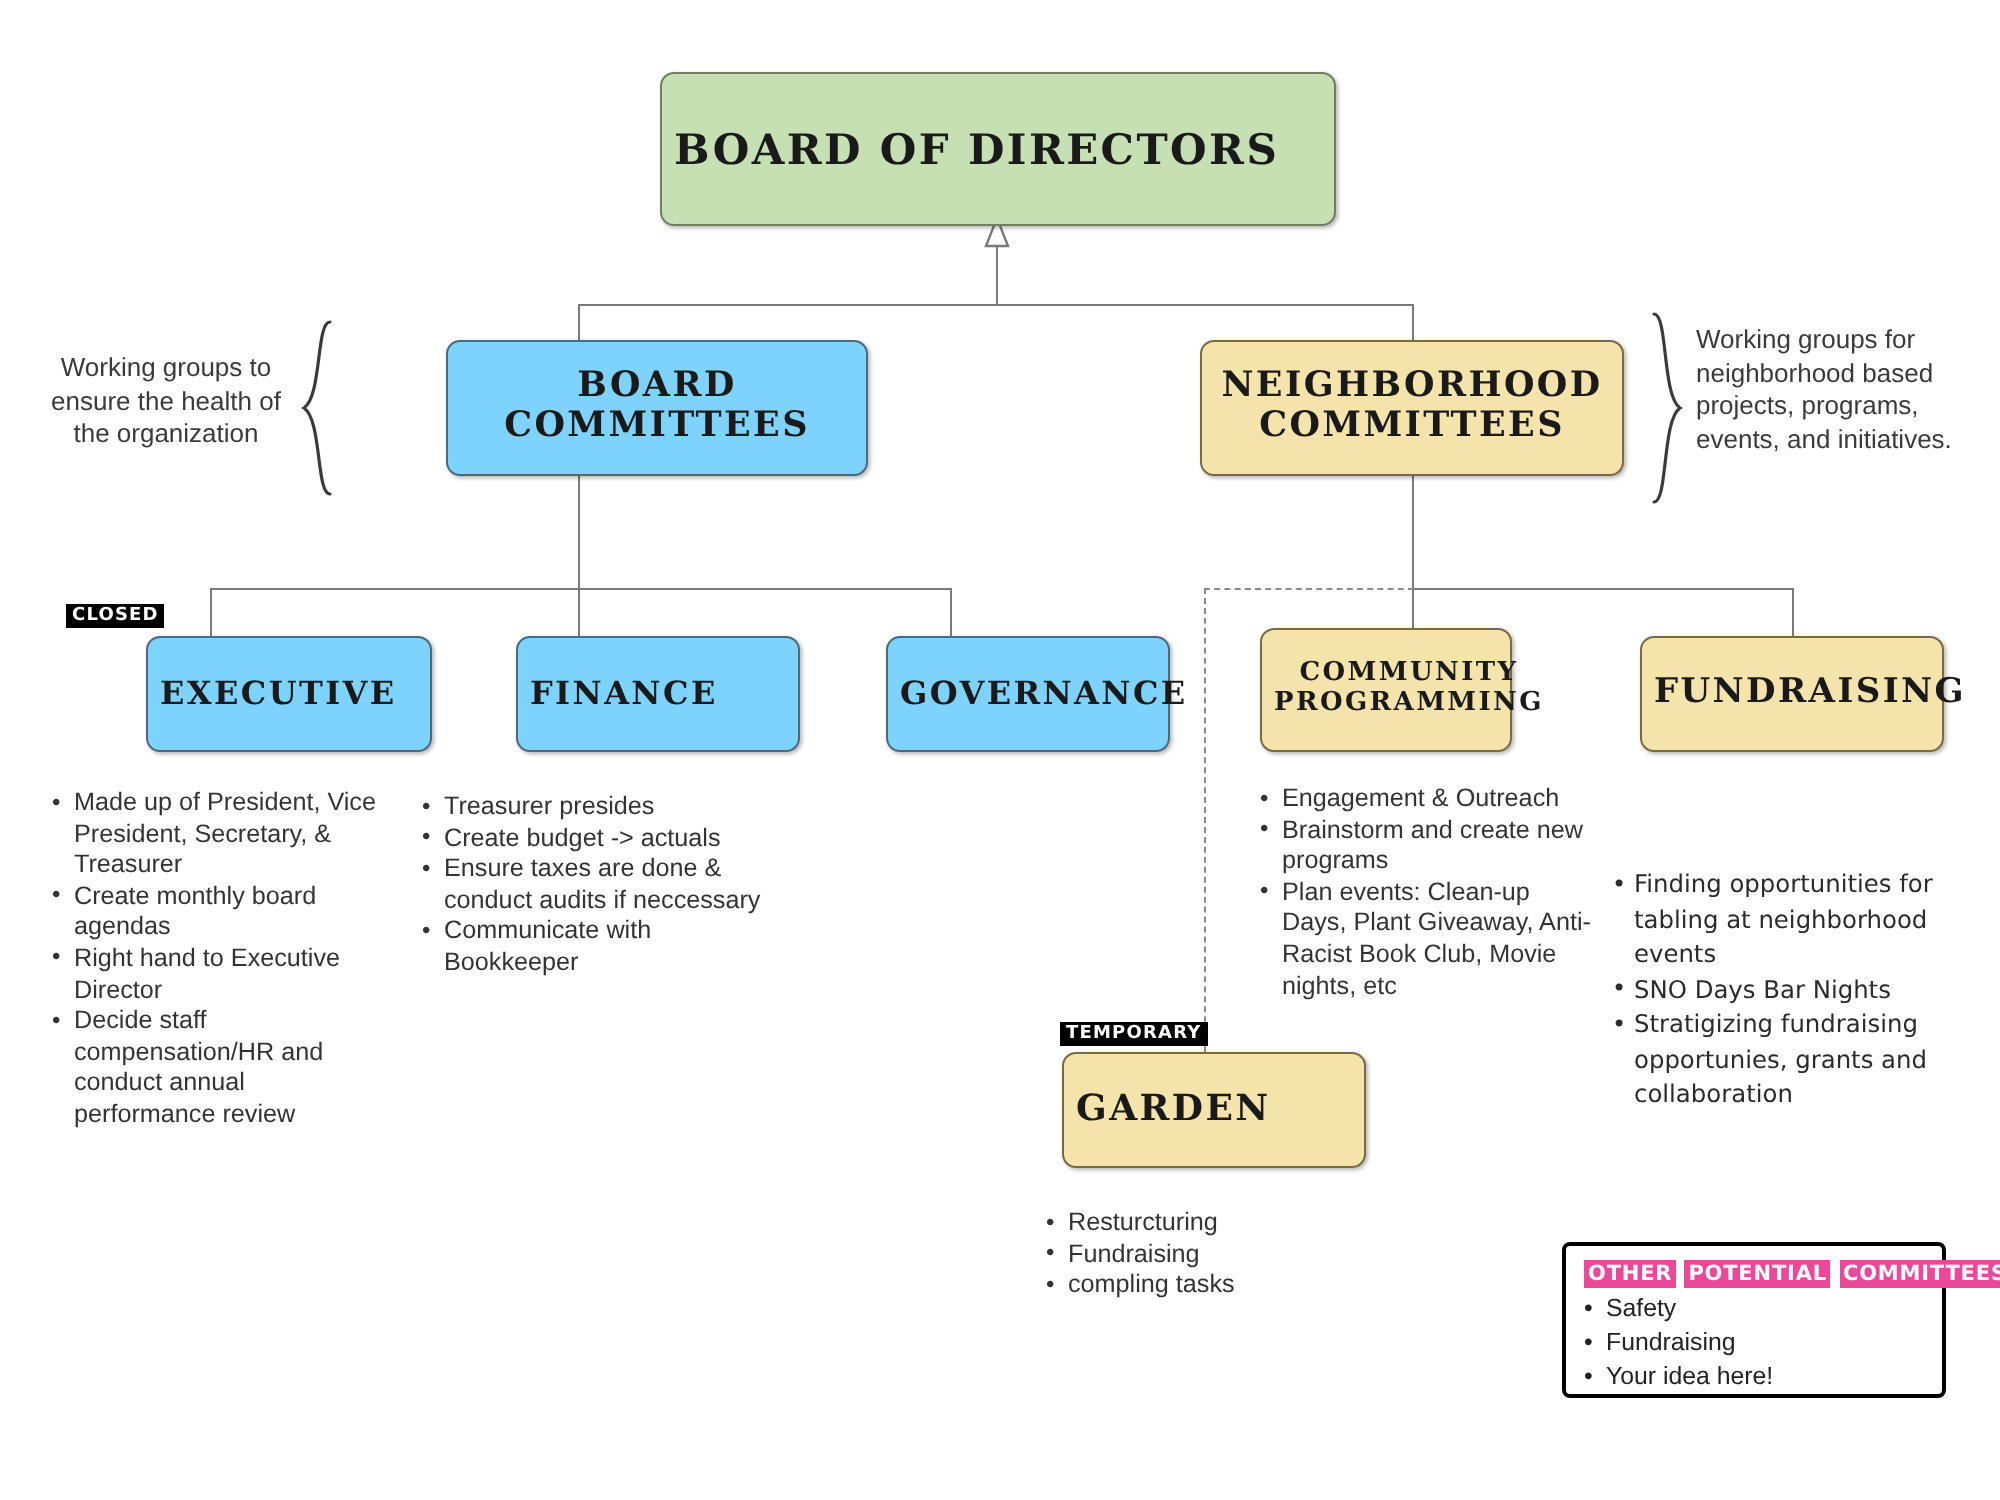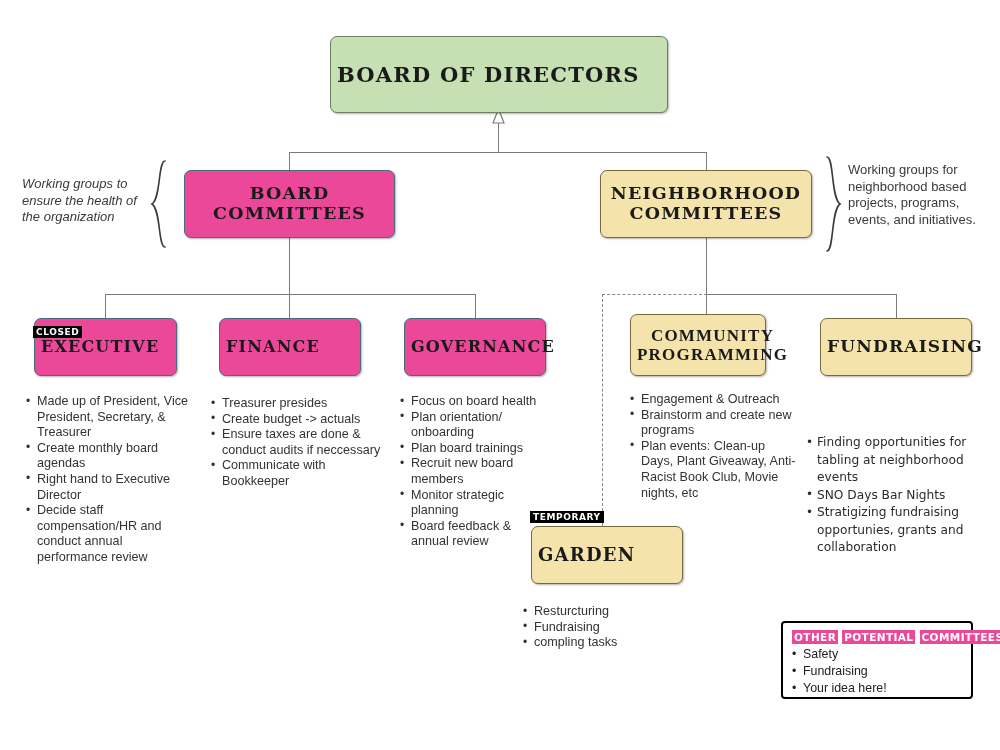--- a/index.html
+++ b/index.html
@@ -30,21 +30,21 @@
     text-align: center;
     font-family: "DejaVu Serif", "Liberation Serif", serif;
     font-weight: 700;
     color: #1a1a1a;
     letter-spacing: 1.2px;
     line-height: 1.12;
     box-shadow: 1px 1px 2px rgba(0,0,0,0.30);
     z-index: 5;
   }
   .node.green  { background: #c6e0b4; border-color: #6f7f63; }
-  .node.blue   { background: #ec4899; border-color: #4a6a80; }
+  .node.blue   { background: #7dd3fc; border-color: #4a6a80; margin-left: 39px; }
   .node.yellow { background: #f4e3aa; border-color: #7a6a42; }
 
   .node-inner { padding: 0 6px; }
 
   
   .ln {
     position: absolute;
     background: #7a7a7a;
     z-index: 1;
   }
@@ -100,21 +100,21 @@
 
   
   .annot {
     position: absolute;
     font-family: "Liberation Sans", sans-serif;
     font-size: 13px;
     line-height: 16.5px;
     color: #3a3a3a;
     z-index: 4;
   }
-  .annot.right-align { text-align: left; font-style: italic; }
+  .annot.right-align { text-align: center; }
   .brace {
     position: absolute;
     z-index: 4;
   }
 
   
   .badge {
     position: absolute;
     background: #000000;
     color: #ffffff;
@@ -218,34 +218,34 @@
   <svg class="brace" style="left:148px; top:160px;" width="20" height="88" viewBox="0 0 20 88">
     <path d="M17 1 C10 1 13 38 4 44 C13 50 10 87 17 87" fill="none" stroke="#3a3a3a" stroke-width="1.6" stroke-linecap="round"></path>
   </svg>
   <div class="annot right-align" style="left:22px; top:176px; width:122px;">Working groups to ensure the health of the organization</div>
 
   <svg class="brace" style="left:824px; top:156px;" width="20" height="96" viewBox="0 0 20 96">
     <path d="M3 1 C10 1 7 42 16 48 C7 54 10 95 3 95" fill="none" stroke="#3a3a3a" stroke-width="1.6" stroke-linecap="round"></path>
   </svg>
   <div class="annot" style="left:848px; top:162px; width:140px;">Working groups for neighborhood based projects, programs, events, and initiatives.</div>
 
-  <div class="badge" style="left:33px; top:302px;margin-top:24px;">CLOSED</div>
+  <div class="badge" style="left:33px; top:302px;">CLOSED</div>
   <div class="node blue" style="left:34px; top:318px; width:143px; height:58px; font-size:16px;">
     <span class="node-inner">EXECUTIVE</span>
   </div>
 
   <div class="node blue" style="left:219px; top:318px; width:142px; height:58px; font-size:16px;">
     <span class="node-inner">FINANCE</span>
   </div>
 
   <div class="node blue" style="left:404px; top:318px; width:142px; height:58px; font-size:16px;">
     <span class="node-inner">GOVERNANCE</span>
   </div>
 
-  <div class="node yellow" style="left:630px; top:314px; width:136px; height:62px; font-size:17px;font-family:Liberation Serif, serif;">
+  <div class="node yellow" style="left:630px; top:314px; width:126px; height:62px; font-size:13px;">
     <span class="node-inner">COMMUNITY PROGRAMMING</span>
   </div>
 
   <div class="node yellow" style="left:820px; top:318px; width:152px; height:58px; font-size:17px;">
     <span class="node-inner">FUNDRAISING</span>
   </div>
 
   <div class="badge" style="left:530px; top:511px;">TEMPORARY</div>
   <div class="node yellow" style="left:531px; top:526px; width:152px; height:58px; font-size:18px;">
     <span class="node-inner">GARDEN</span>
@@ -262,30 +262,20 @@
 
   <div class="bullets" style="left:211px; top:396px; width:175px;">
     <ul>
         <li>Treasurer presides</li>
         <li>Create budget -&gt; actuals</li>
         <li>Ensure taxes are done &amp; conduct audits if neccessary</li>
         <li>Communicate with Bookkeeper</li>
       </ul>
   </div>
 
-  <div class="bullets" style="left:400px; top:394px; width:152px;">
-    <ul>
-        <li>Focus on board health</li>
-        <li>Plan orientation/ onboarding</li>
-        <li>Plan board trainings</li>
-        <li>Recruit new board members</li>
-        <li>Monitor strategic planning</li>
-        <li>Board feedback &amp; annual review</li>
-      </ul>
-  </div>
 
   <div class="bullets" style="left:630px; top:392px; width:170px;">
     <ul>
         <li>Engagement &amp; Outreach</li>
         <li>Brainstorm and create new programs</li>
         <li>Plan events: Clean-up Days, Plant Giveaway, Anti-Racist Book Club, Movie nights, etc</li>
       </ul>
   </div>
 
   <div class="bullets alt" style="left:806px; top:400px; width:186px;margin-top:34px;">

